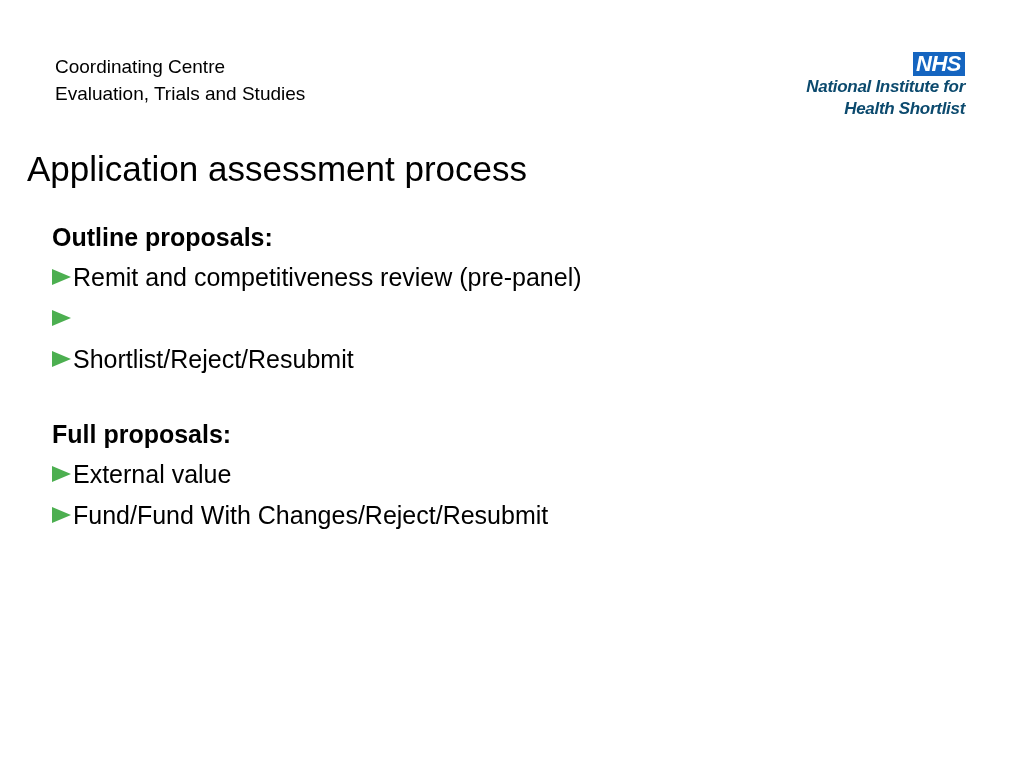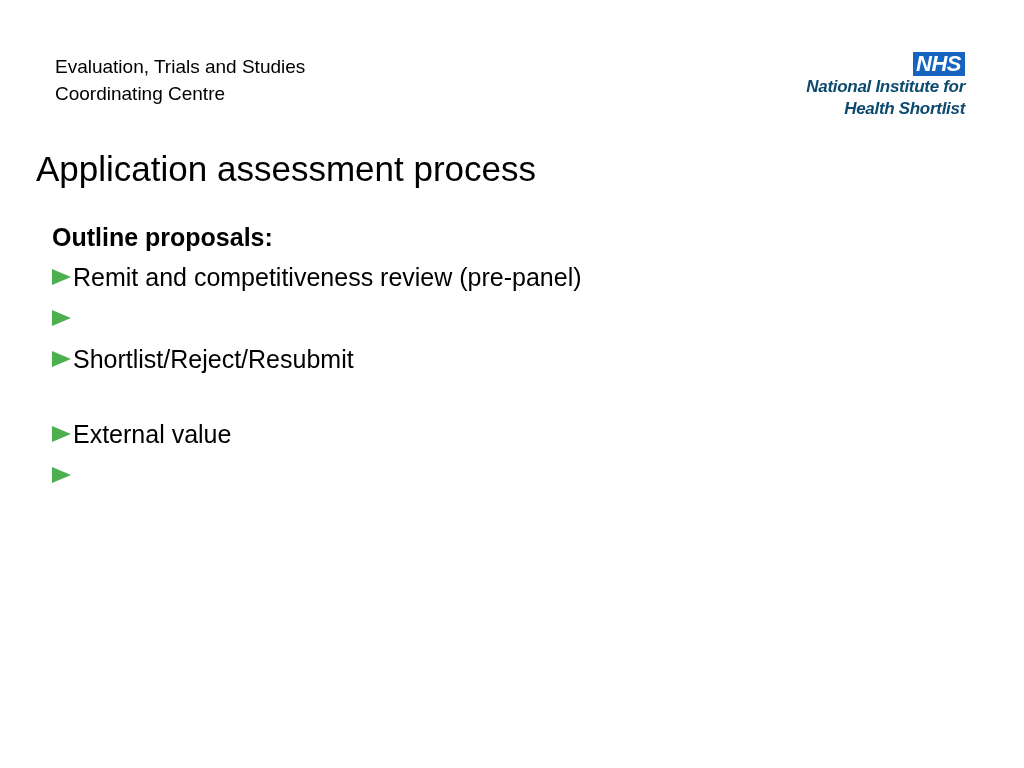--- a/index.html
+++ b/index.html
@@ -16,54 +16,55 @@
     }
     .nhs-badge {
       display: inline-block; background: #1565c0; color: #fff; font-weight: bold; font-style: italic;
       font-size: 22px; line-height: 24px; padding: 0 4px 0 3px; letter-spacing: -0.5px;
     }
     .nihr-line {
       display: block; font-weight: bold; font-style: italic; font-size: 17px; line-height: 22px; color: #0c4a6e;
       letter-spacing: -0.3px;
     }
     .slide-title {
-      position: absolute; left: 36px; top: 148px; font-size: 35px; line-height: 42px; margin: 0; font-weight: normal;
+      position: absolute; left: 27px; top: 148px; font-size: 35px; line-height: 42px; margin: 0; font-weight: normal;
     }
     .content {
       position: absolute; left: 52px; top: 220px; width: 800px; font-size: 25px; line-height: 34px;
     }
     .section-head { font-weight: bold; margin: 0 0 6px 0; }
     .bullet { margin: 0 0 7px 0; }
     .tri {
       display: inline-block; width: 0; height: 0; border-top: 8px solid transparent; border-bottom: 8px solid transparent;
       border-left: 19px solid #4caf50; margin-right: 2px; vertical-align: 1px;
     }
     .spacer { height: 34px; }
   </style>
 </head>
 <body>
 
 <div class="org-name">
+  <span>Coordinating Centre</span>
   <span>Evaluation, Trials and Studies</span>
-  <span>Coordinating Centre</span>
 </div>
 
 <div class="logo">
   <span class="nhs-badge">NHS</span>
   <span class="nihr-line">National Institute for</span>
   <span class="nihr-line">Health Shortlist</span>
 </div>
 
 <h1 class="slide-title">Application assessment process</h1>
 
 <div class="content">
   <div>
     <div class="section-head">Outline proposals:</div>
     <div class="bullet"><span class="tri"></span><span>Remit and competitiveness review (pre-panel)</span></div>
     <div class="bullet" style="width:770px"><span class="tri"></span></div>
     <div class="bullet"><span class="tri"></span><span>Shortlist/Reject/Resubmit</span></div>
   </div>
   <div class="spacer"></div>
   <div>
+    <div class="section-head">Full proposals:</div>
     <div class="bullet"><span class="tri"></span><span>External value</span></div>
-    <div class="bullet"><span class="tri"></span></div>
+    <div class="bullet"><span class="tri"></span><span>Fund/Fund With Changes/Reject/Resubmit</span></div>
   </div>
 </div>
 
 </body></html>

